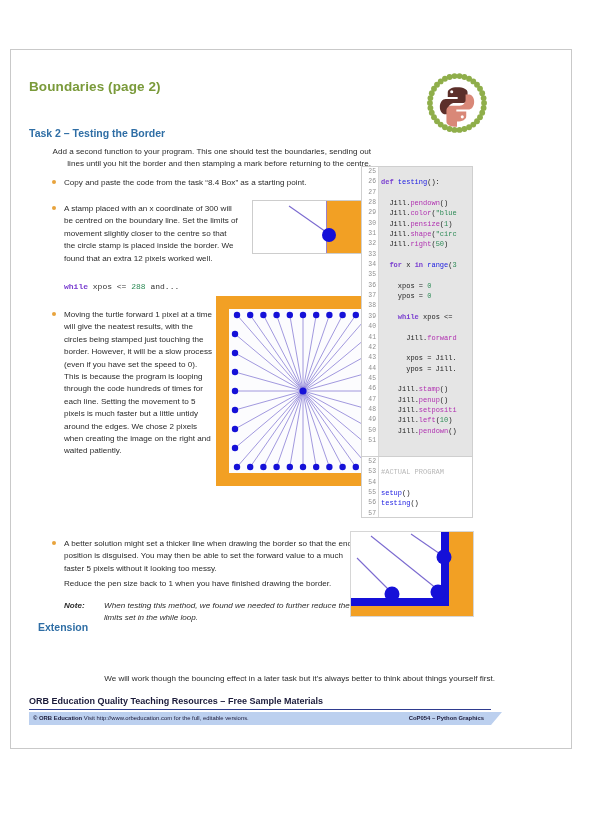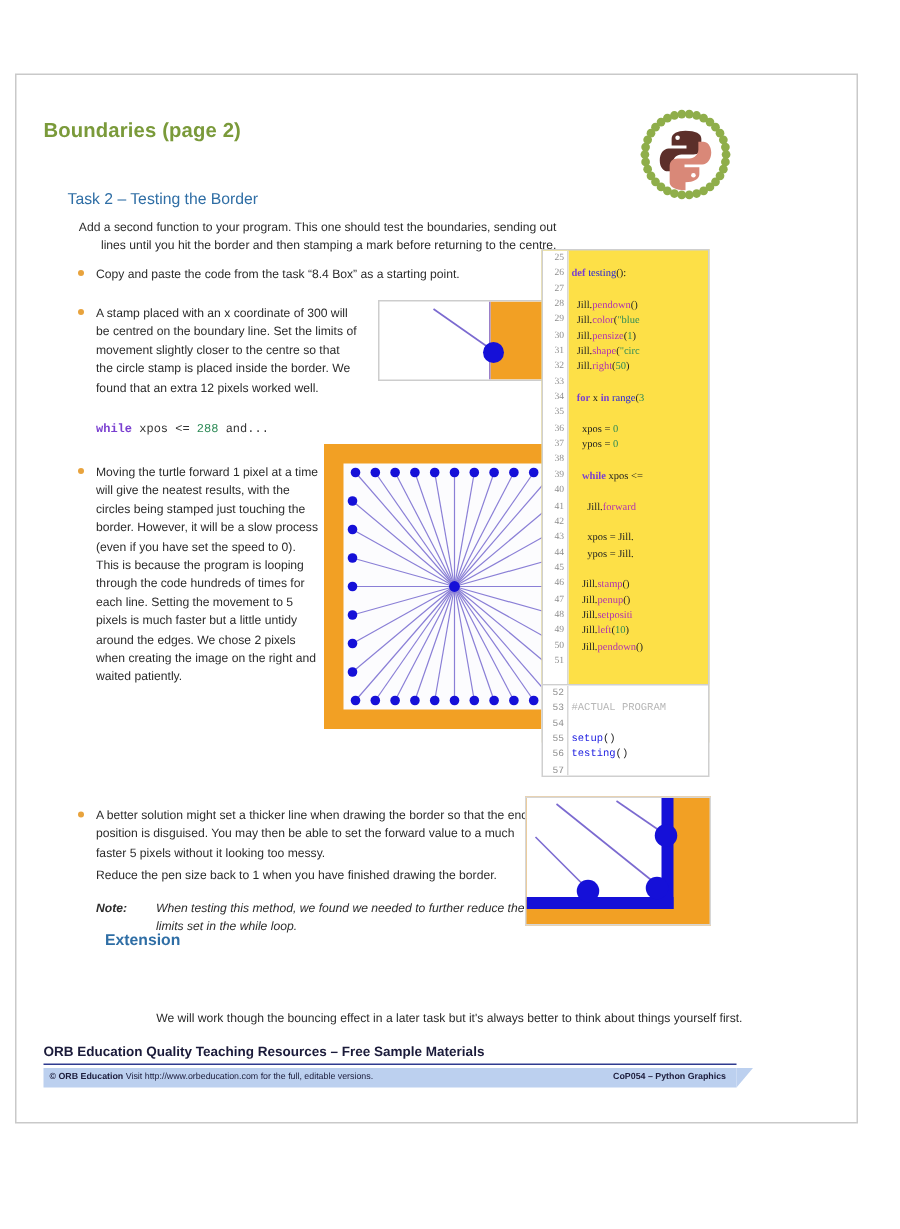--- a/index.html
+++ b/index.html
@@ -30,31 +30,29 @@
     left: 29px; top: 79px;
     font-size: 13.5px;
     font-weight: bold;
     color: #7a9a3a;
     letter-spacing: .1px;
   }
   .task-title {
     position: absolute;
     left: 29px; top: 127px;
     font-size: 10.5px;
-    font-weight: normal;
+    font-weight: bold;
     color: #2f6ea5;
-    margin-left: 16px;
   }
   .ext-title {
     position: absolute;
     left: 38px; top: 621px;
     font-size: 10.5px;
     font-weight: bold;
     color: #2f6ea5;
-    margin-left: 32px;
   }
 
   
   .py-logo {
     position: absolute;
     left: 424px; top: 70px;
     width: 66px; height: 66px;
   }
 
   
@@ -177,24 +175,24 @@
     left: 0; top: 66px;
     width: 98px; height: 8px;
     background: #1510d8;
   }
 
   
   .code-panel {
     position: absolute;
     left: 361px; top: 166px;
     width: 112px; height: 329px;
-    background: #fde047;
+    background: #e5e5e5;
     border: 1px solid #cfcfcf;
     overflow: hidden;
-    font-family: Liberation Serif, serif;
+    font-family: Liberation Mono, monospace;
     font-size: 7px;
     line-height: 10.35px;
   }
   .code-panel2 {
     position: absolute;
     left: 361px; top: 456px;
     width: 112px; height: 62px;
     background: #ffffff;
     border: 1px solid #cfcfcf;
     overflow: hidden;

